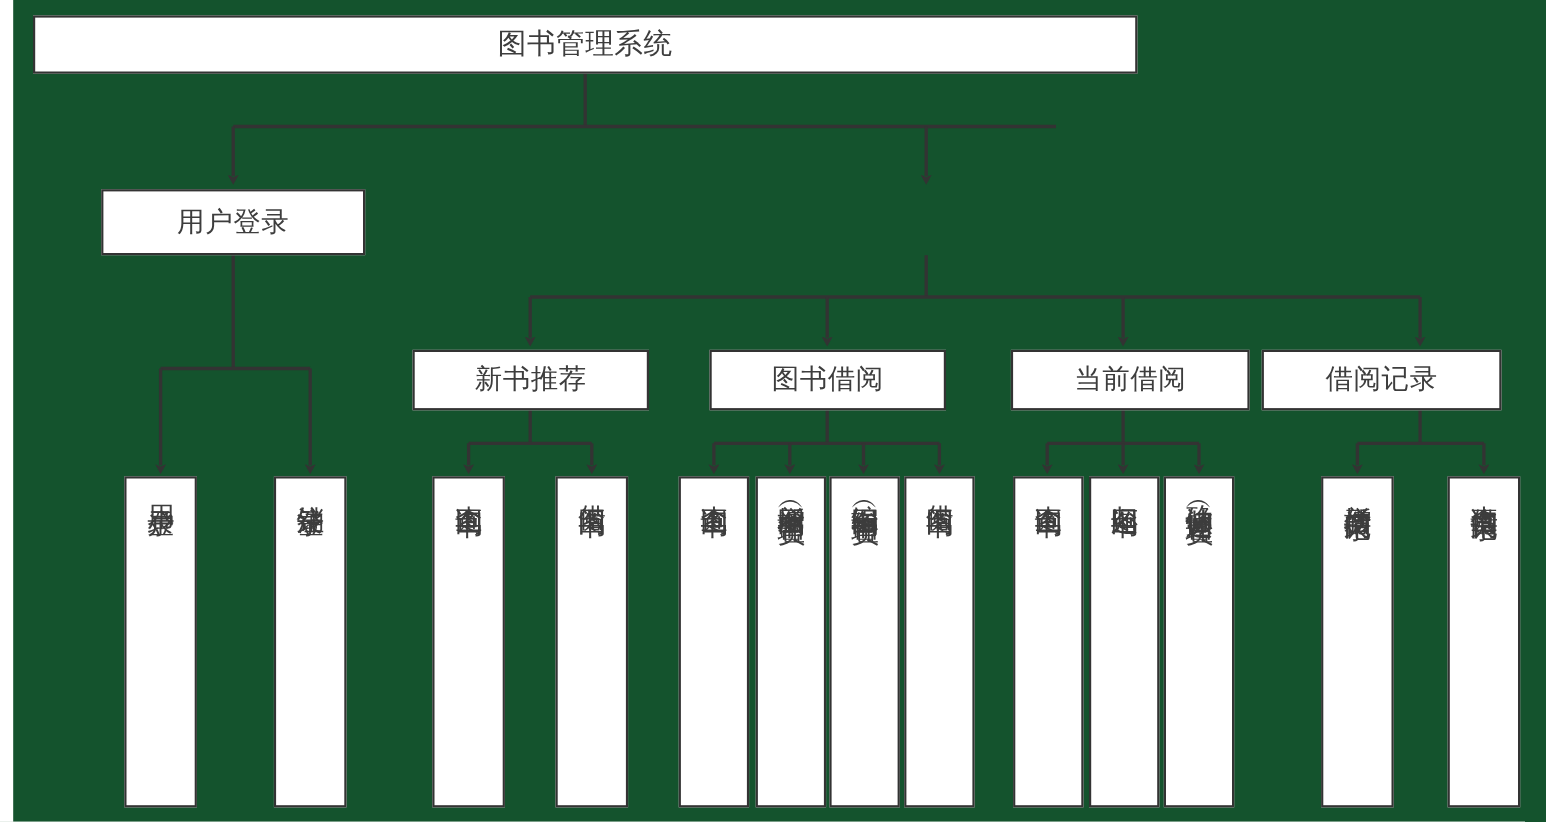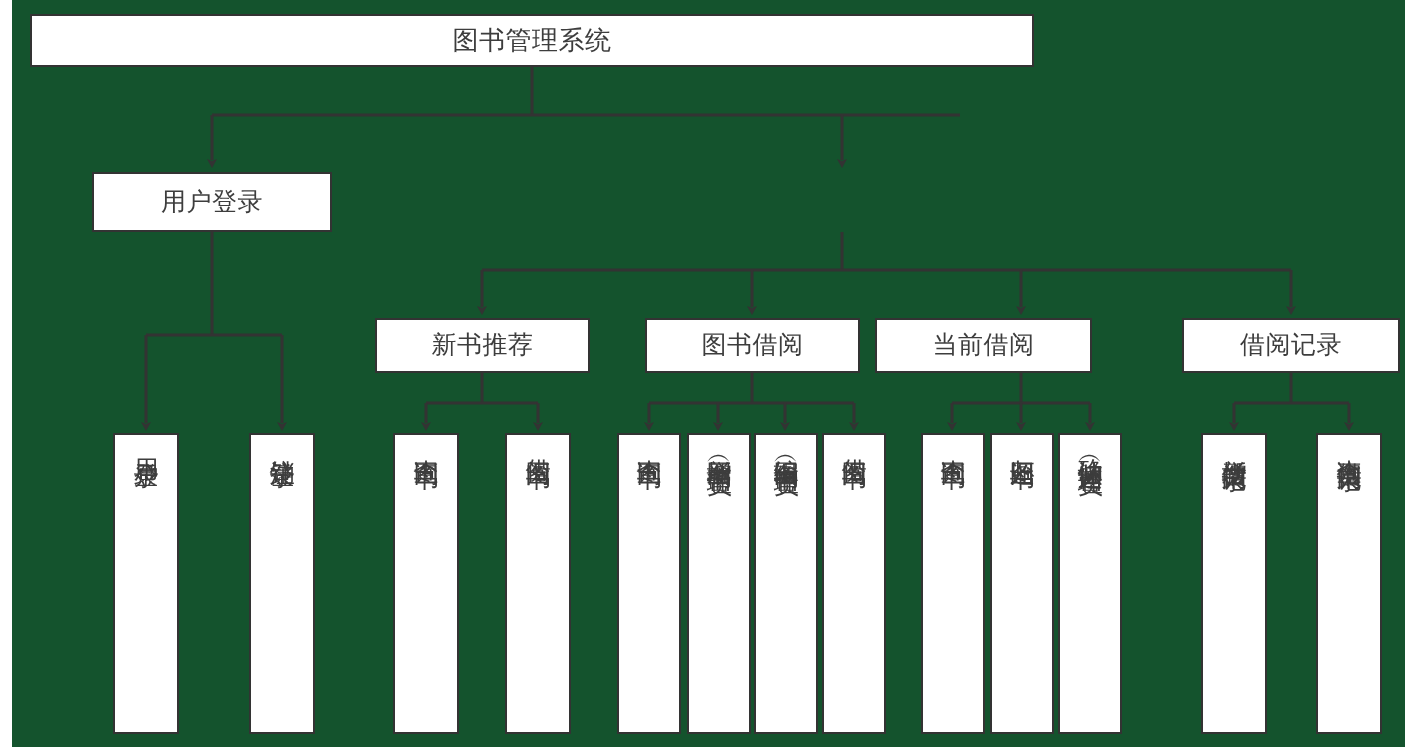--- a/index.html
+++ b/index.html
@@ -139,24 +139,24 @@
   <div class="node horiz" style="left:80px; top:172px; width:240px; height:60px;">
     <span class="node-label">用户登录</span>
   </div>
 
   <div class="node horiz" style="left:363px; top:318px; width:215px; height:55px;">
     <span class="node-label">新书推荐</span>
   </div>
   <div class="node horiz" style="left:633px; top:318px; width:215px; height:55px;">
     <span class="node-label">图书借阅</span>
   </div>
-  <div class="node horiz" style="left:863px; top:318px; width:217px; height:55px;">
+  <div class="node horiz" style="left:907px; top:318px; width:217px; height:55px;">
     <span class="node-label">当前借阅</span>
   </div>
-  <div class="node horiz" style="left:1170px; top:318px; width:218px; height:55px;">
+  <div class="node horiz" style="left:1135px; top:318px; width:218px; height:55px;">
     <span class="node-label">借阅记录</span>
   </div>
 
   <div class="node vert" style="left:101px; top:433px; width:66px; height:301px;">
     <span class="node-label">用户登录</span>
   </div>
   <div class="node vert" style="left:237px; top:433px; width:66px; height:301px;">
     <span class="node-label">注销登录</span>
   </div>
 

